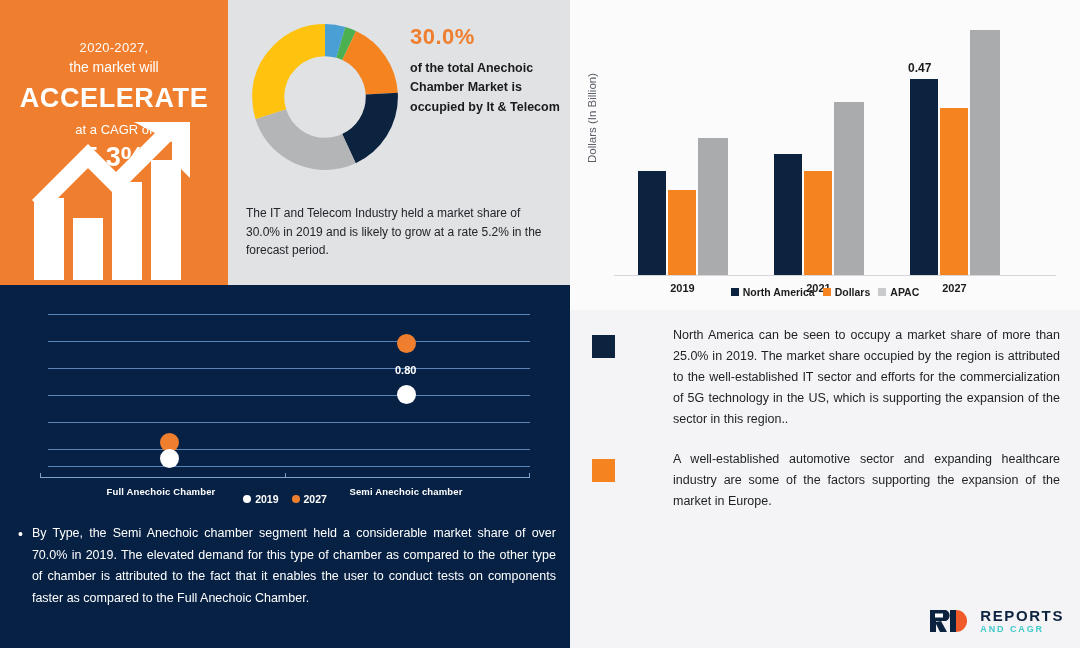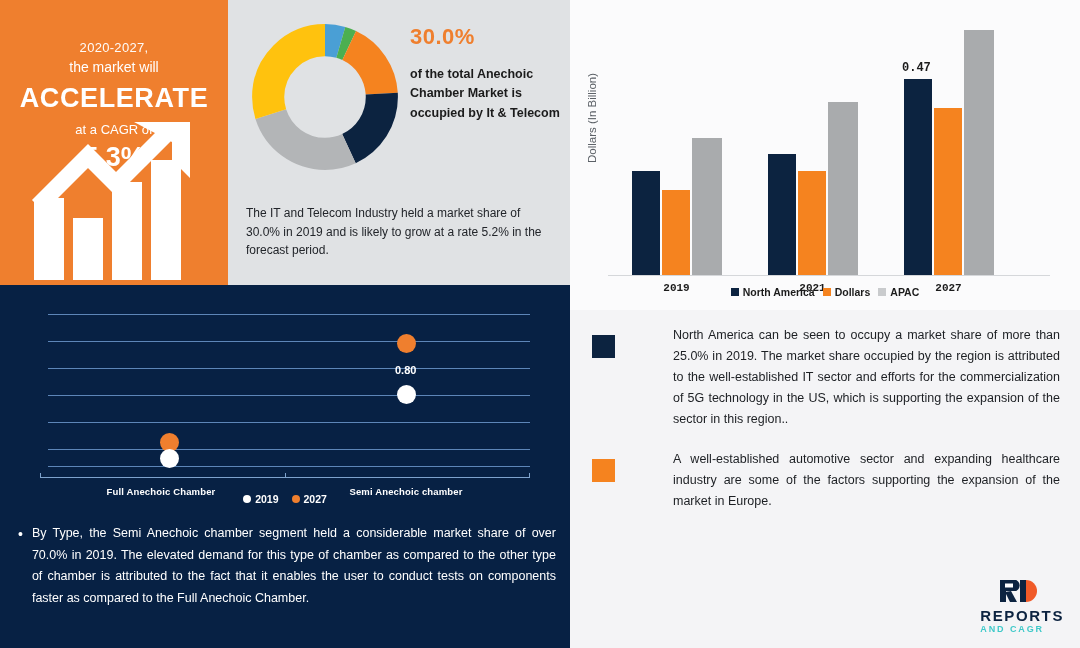--- a/index.html
+++ b/index.html
@@ -49,21 +49,21 @@
   }
   .donut-wrap { position: absolute; left: 22px; top: 22px; }
   .donut-head {
     position: absolute; left: 182px; top: 24px; width: 150px;
   }
   .donut-pct {
     font-size: 22px; font-weight: bold; color: #ef7f2e;
     letter-spacing: .5px;
   }
   .donut-head-text {
-    margin-top: 15px;
+    margin-top: 9px;
     font-size: 12.5px; font-weight: bold; color: #1b1b1b;
     line-height: 1.55;
   }
   .donut-note {
     position: absolute; left: 18px; top: 204px; width: 306px;
     font-size: 12px; color: #22252a; line-height: 1.55;
   }
 
   
   .navy-panel {
@@ -123,22 +123,22 @@
     width: 510px; height: 310px;
     background: #fbfbfc;
   }
   .bar-ylabel {
     position: absolute; left: -38px; top: 112px;
     width: 120px; text-align: center;
     transform: rotate(-90deg);
     font-size: 11.5px; color: #5b6066; font-weight: normal;
   }
   .plot {
-    position: absolute; left: 38px; top: 18px;
-    width: 442px; height: 258px; font-family: Liberation Mono, monospace;
+    position: absolute; left: 44px; top: 18px;
+    width: 442px; height: 258px;
   }
   .plot-baseline {
     position: absolute; left: 0; bottom: 0; width: 442px; height: 1px;
     background: #d5d7da;
   }
   .bar {
     position: absolute; bottom: 1px;
   }
   .bar.na    { background: #0c2340; }
   .bar.eu    { background: #f5831f; }
@@ -170,21 +170,21 @@
   .desc-sw.na   { background: #0c2340; }
   .desc-sw.eu   { background: #f5831f; }
   .desc-sw.apac { background: #6e7276; }
   .desc-row p {
     font-size: 12.5px; color: #1c1f23; line-height: 1.68; text-align: justify; margin-left: 44px;
   }
 
   
   .logo {
     position: absolute; right: 16px; bottom: 14px;
-    display: flex; align-items: center; gap: 6px; flex-direction: column;
+    display: flex; align-items: center; gap: 6px;
   }
   .logo-mark { display: flex; align-items: center; }
   .logo-text { display: flex; flex-direction: column; line-height: 1; }
   .logo-t1 {
     font-size: 15px; font-weight: bold; color: #0c2340; letter-spacing: 1.6px;
   }
   .logo-t2 {
     font-size: 9px; font-weight: bold; color: #3fc9c9; letter-spacing: 1.9px;
     margin-top: 2px;
   }

